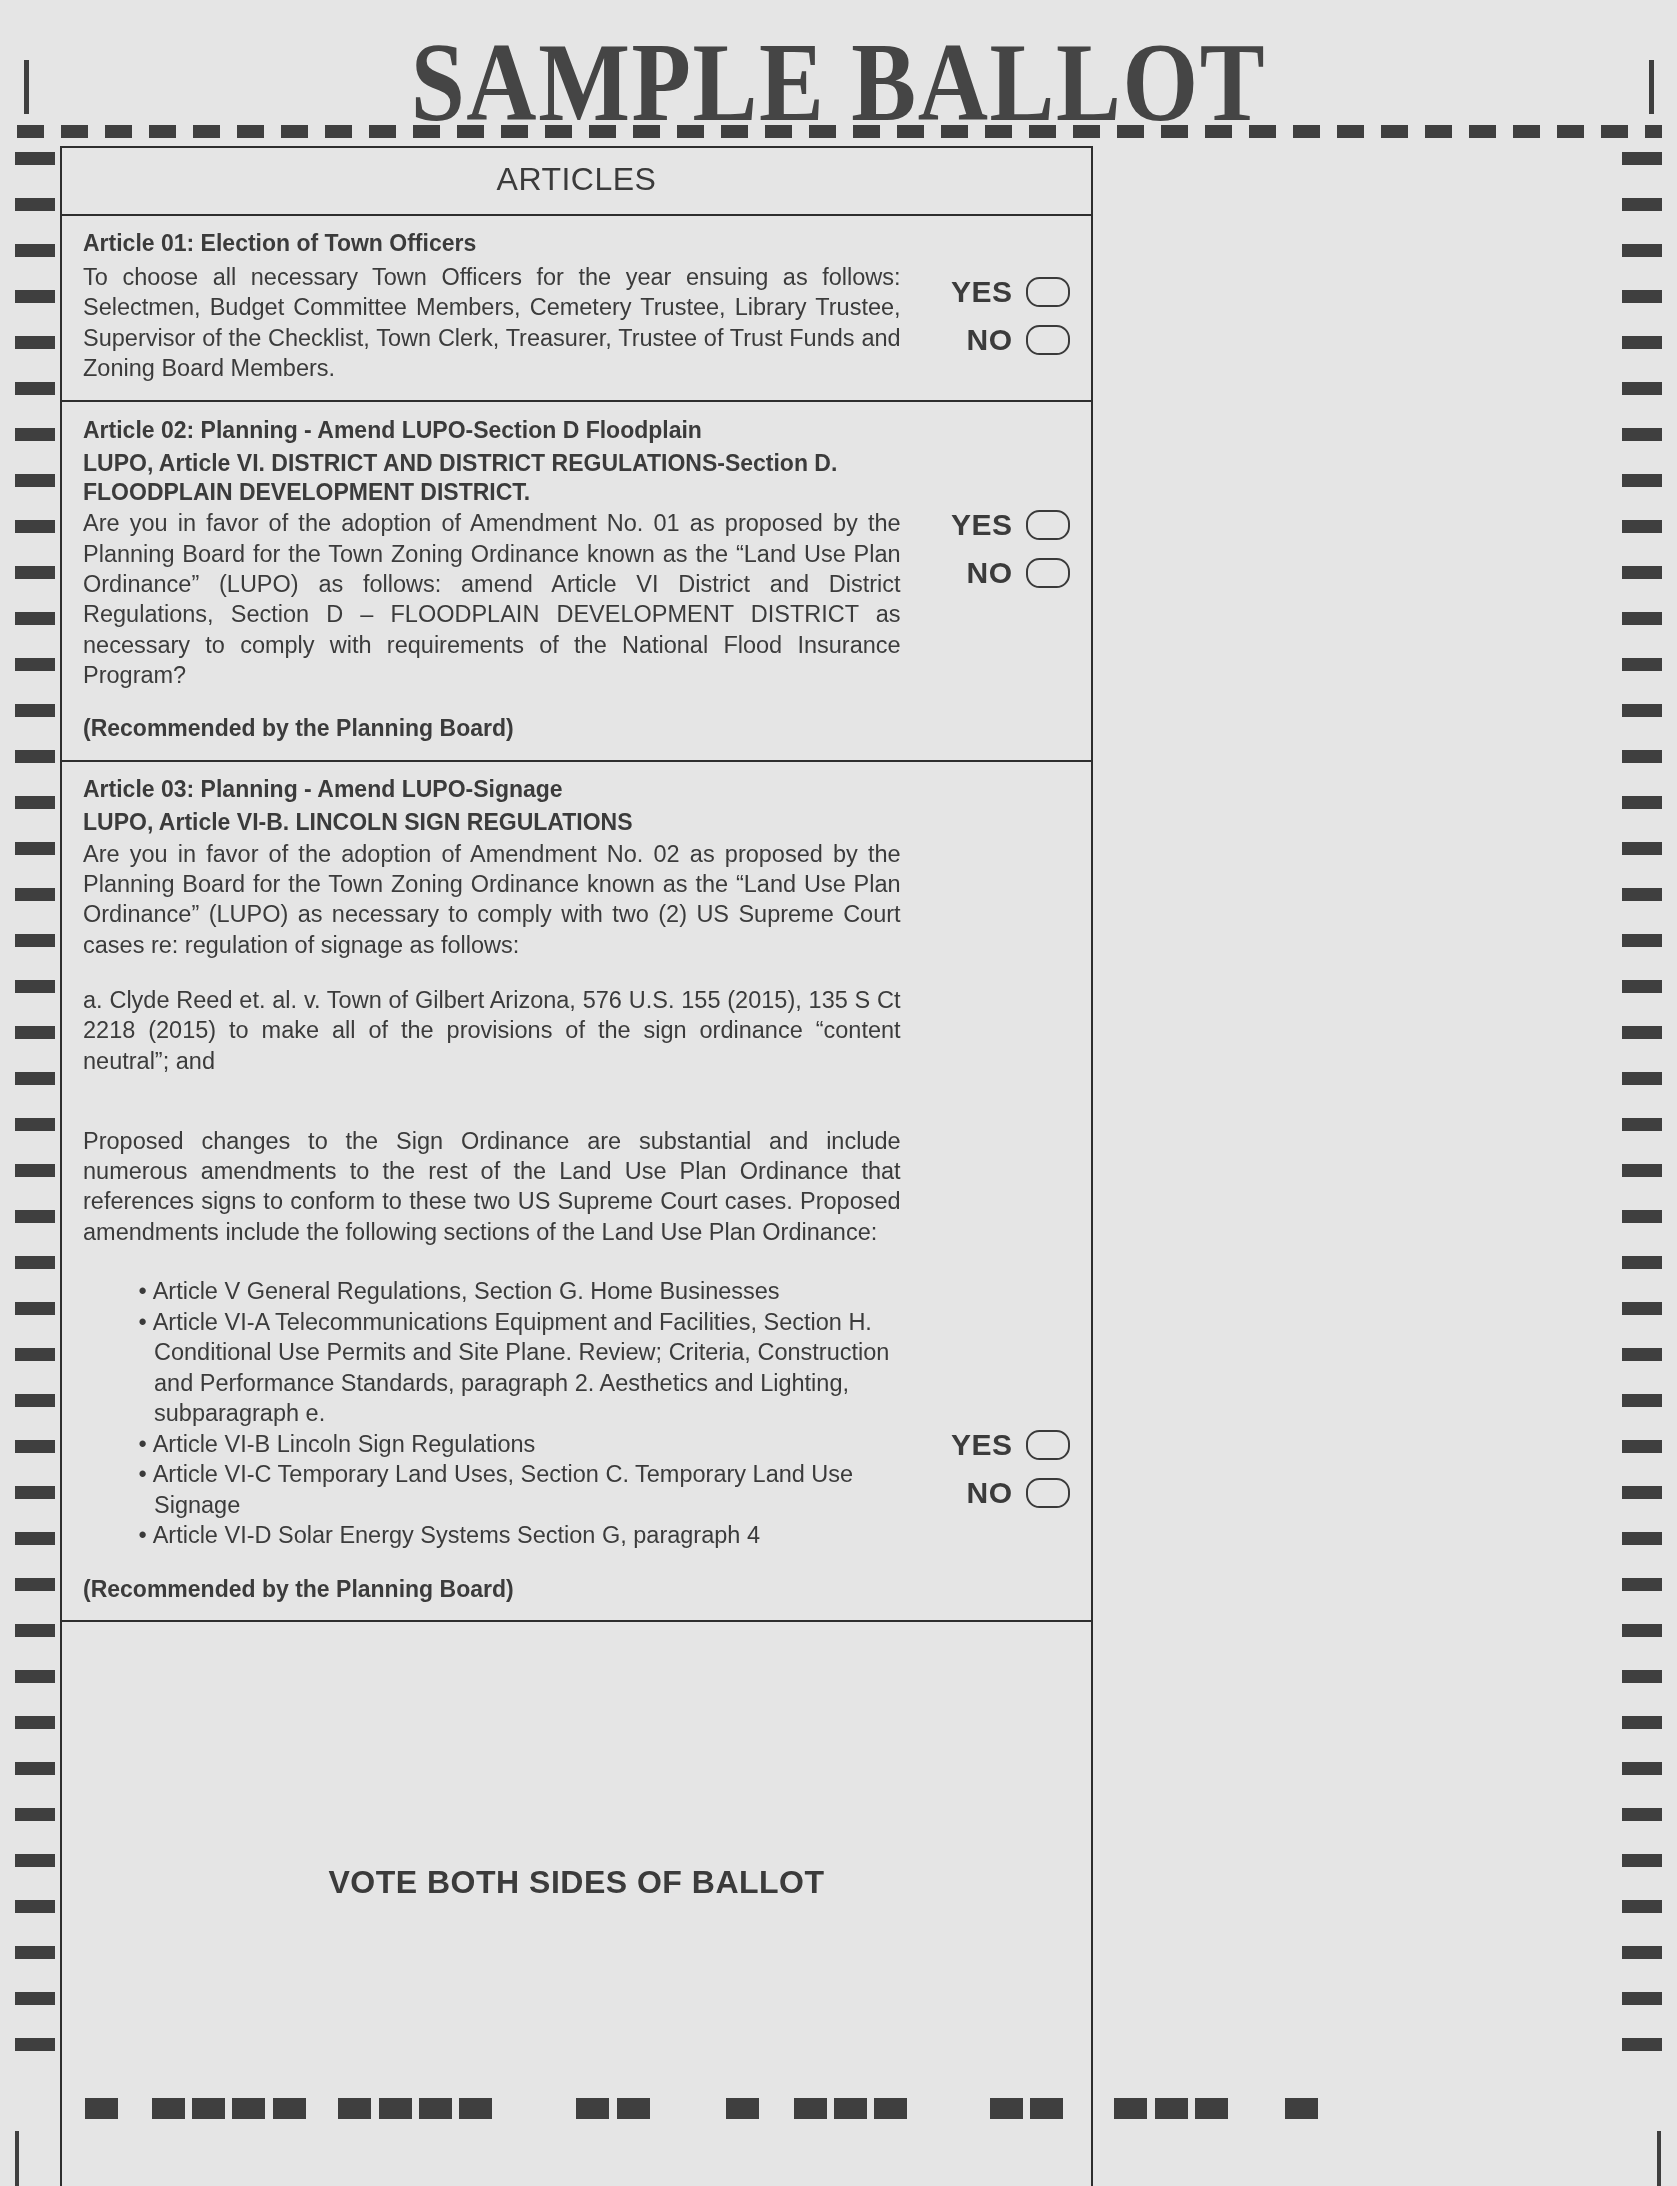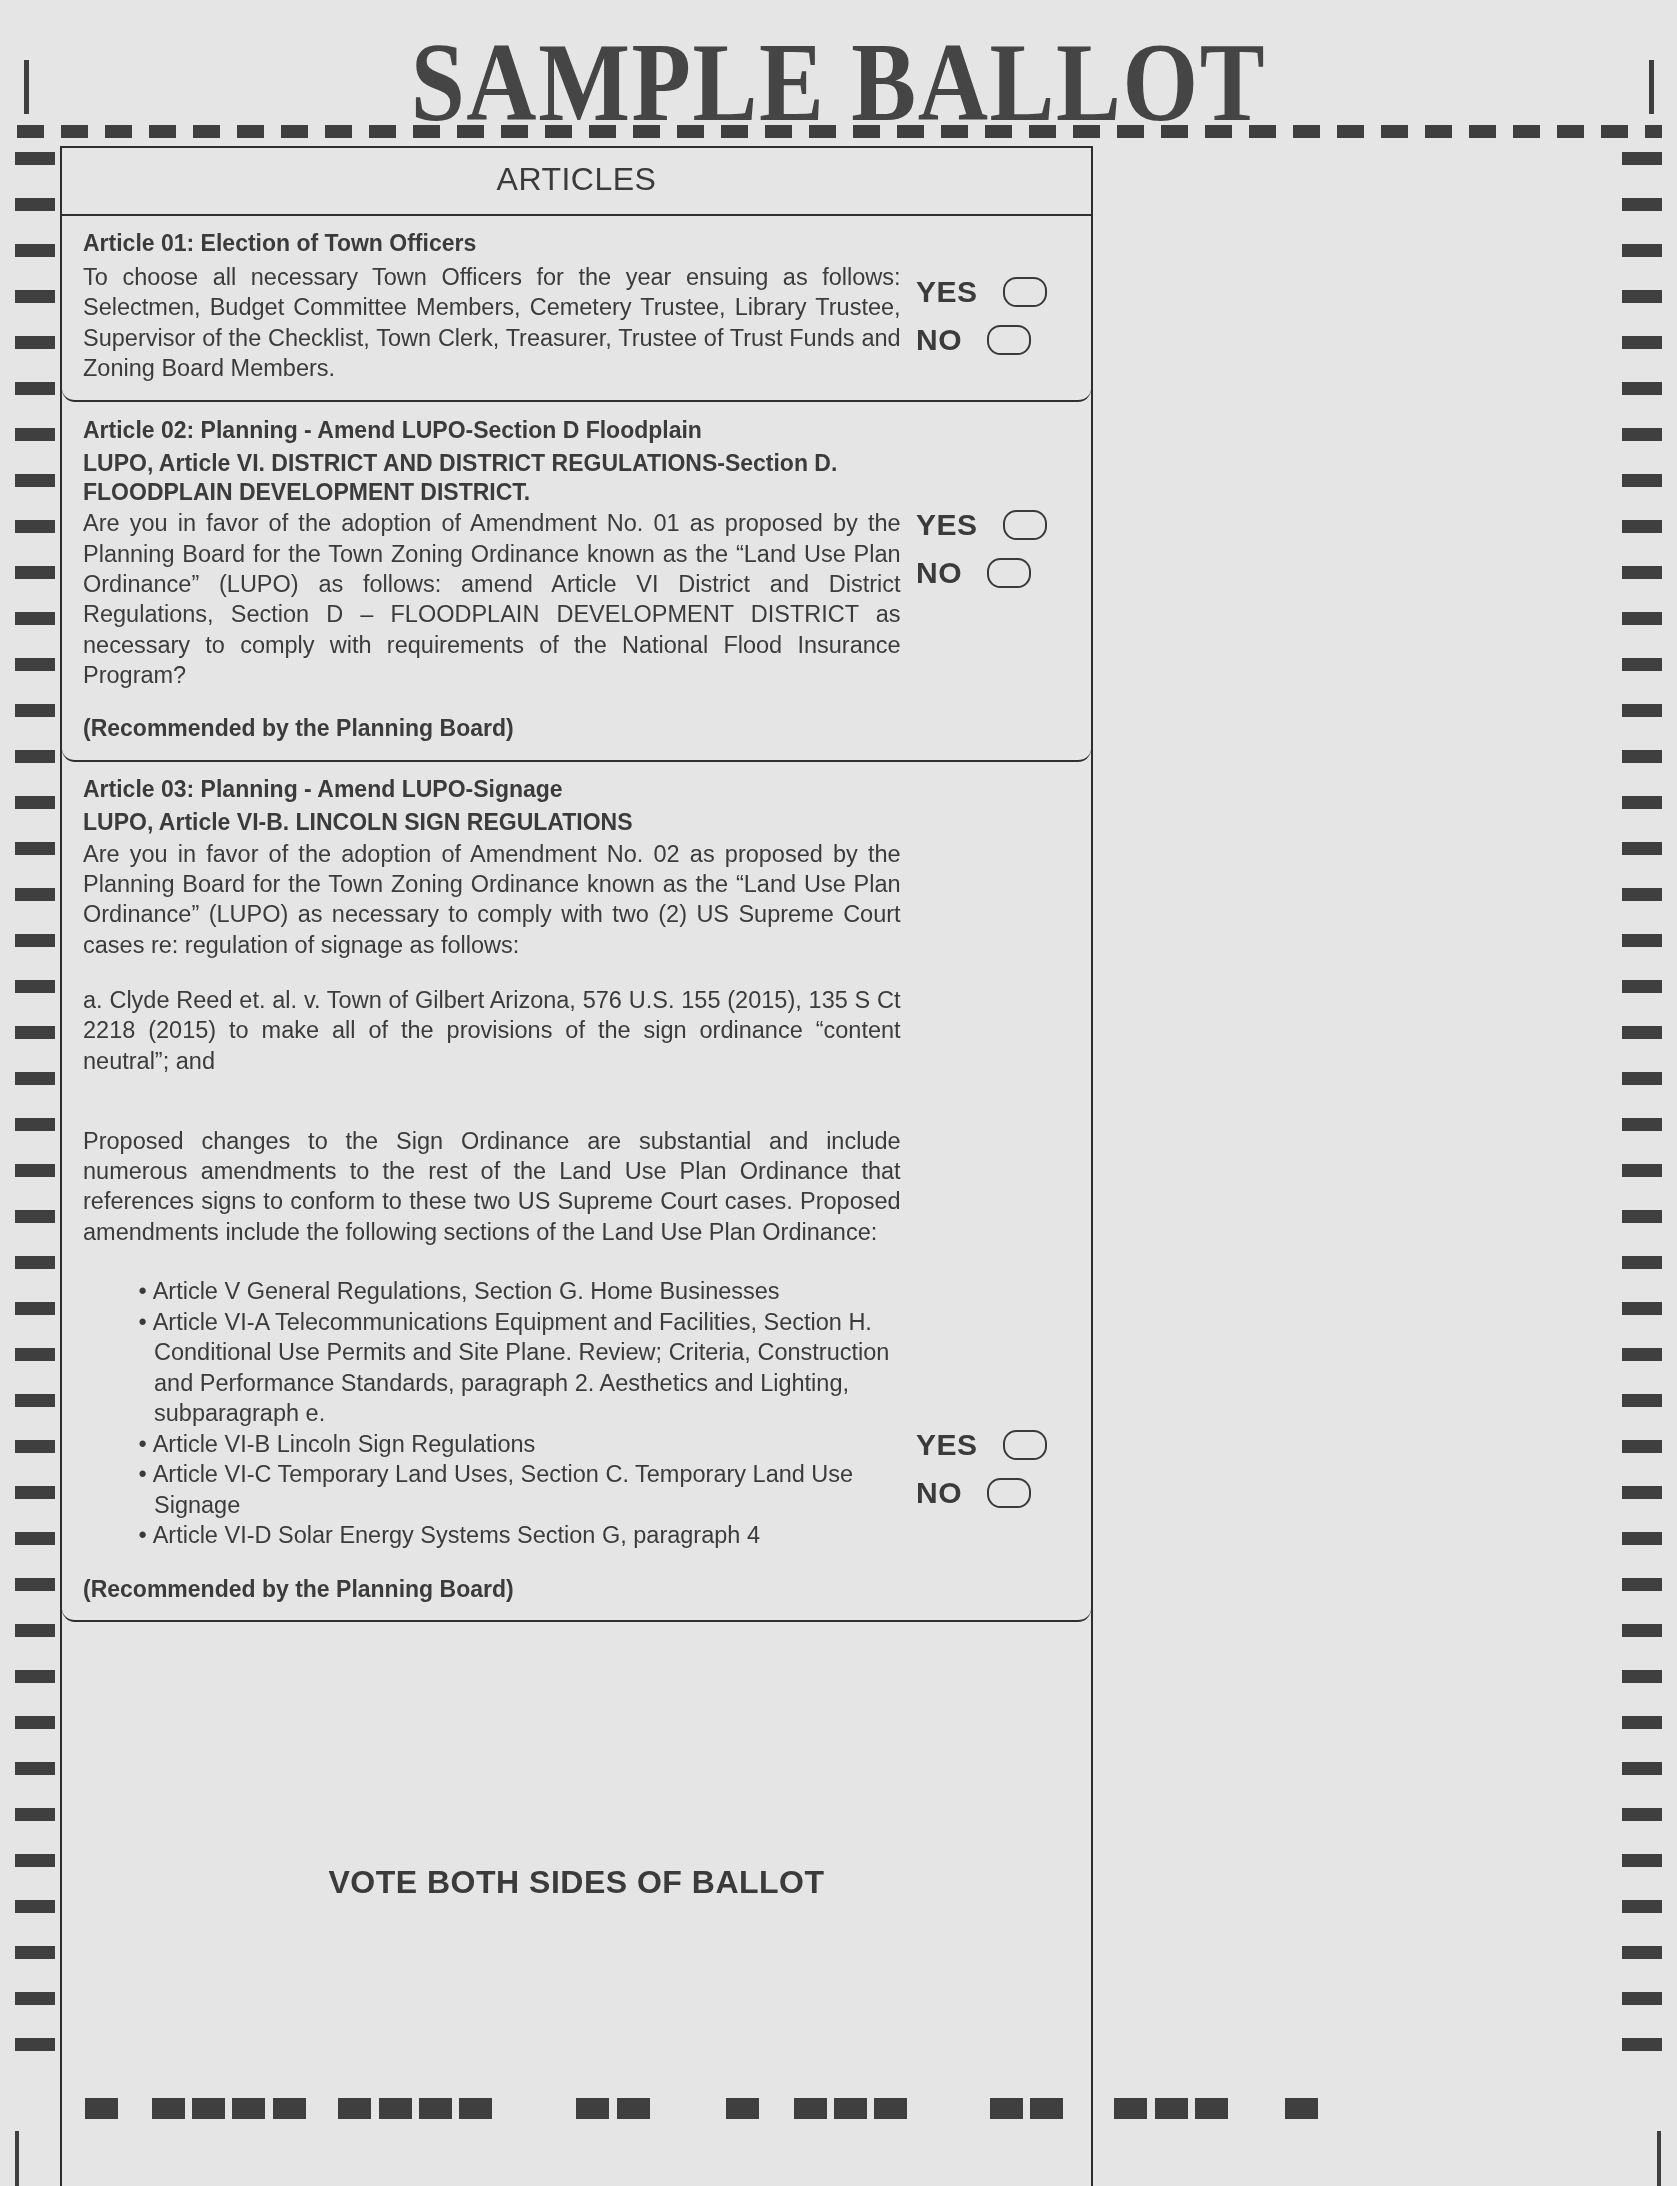--- a/index.html
+++ b/index.html
@@ -126,21 +126,20 @@
     font-weight: normal;
     letter-spacing: 0.5px;
     padding: 13.4px 0 15.4px 0;
   }
 
   .article {
     border-bottom: 2.9px solid #2e2e2e;
     position: relative;
     padding: 13.4px 21px 17.3px 21px;
     box-sizing: border-box;
-    border-radius: 13px;
   }
   .article:last-of-type { border-bottom: 2.9px solid #2e2e2e; }
 
   .article-row {
     display: flex;
     align-items: flex-start;
   }
   .article-body {
     flex: 1 1 auto;
     min-width: 0;
@@ -175,22 +174,22 @@
   
   .votebox {
     flex: 0 0 auto;
     width: 154px;
     margin-left: 15.4px;
     padding-top: 5.8px;
   }
   .vote-opt {
     display: flex;
     align-items: center;
+    justify-content: flex-end;
     height: 48px;
-    gap: 12px;
   }
   .vote-label {
     font-size: 30px;
     font-weight: bold;
     letter-spacing: 0.5px;
     margin-right: 13.4px;
   }
   .oval {
     width: 40px;
     height: 26px;

